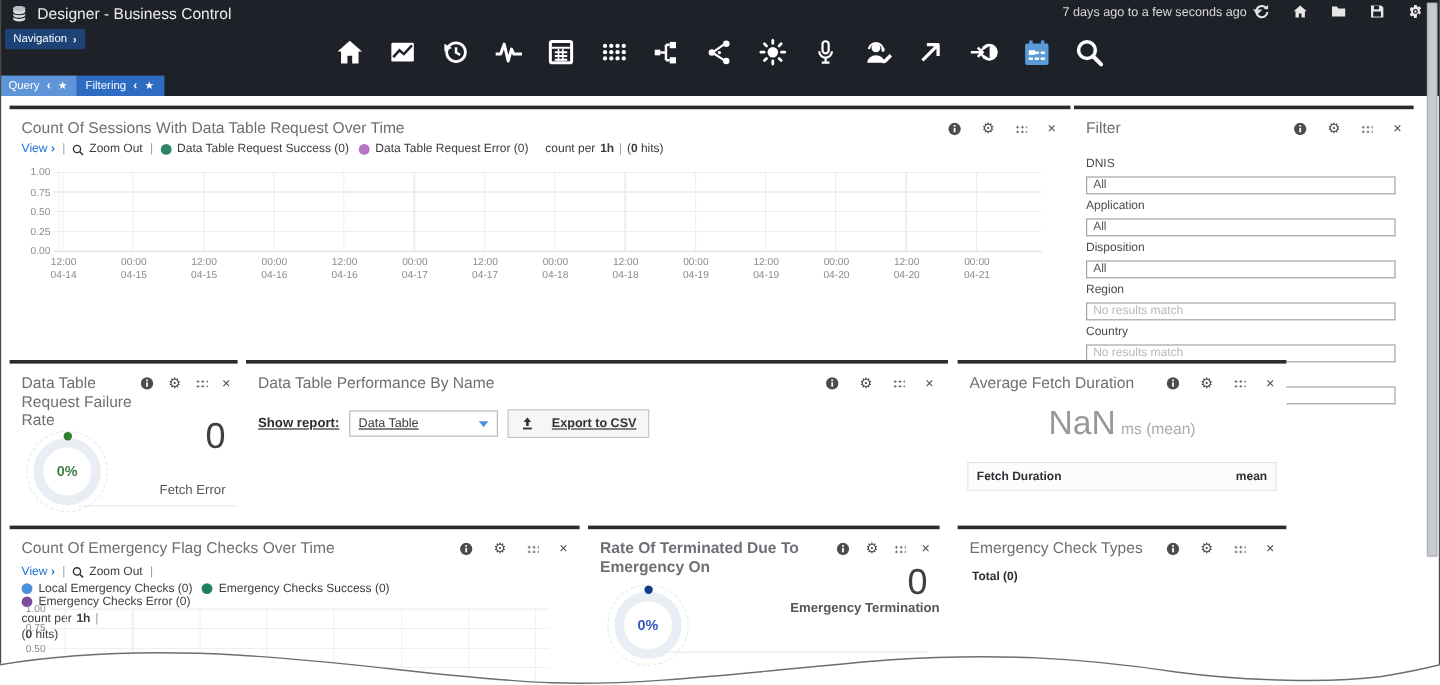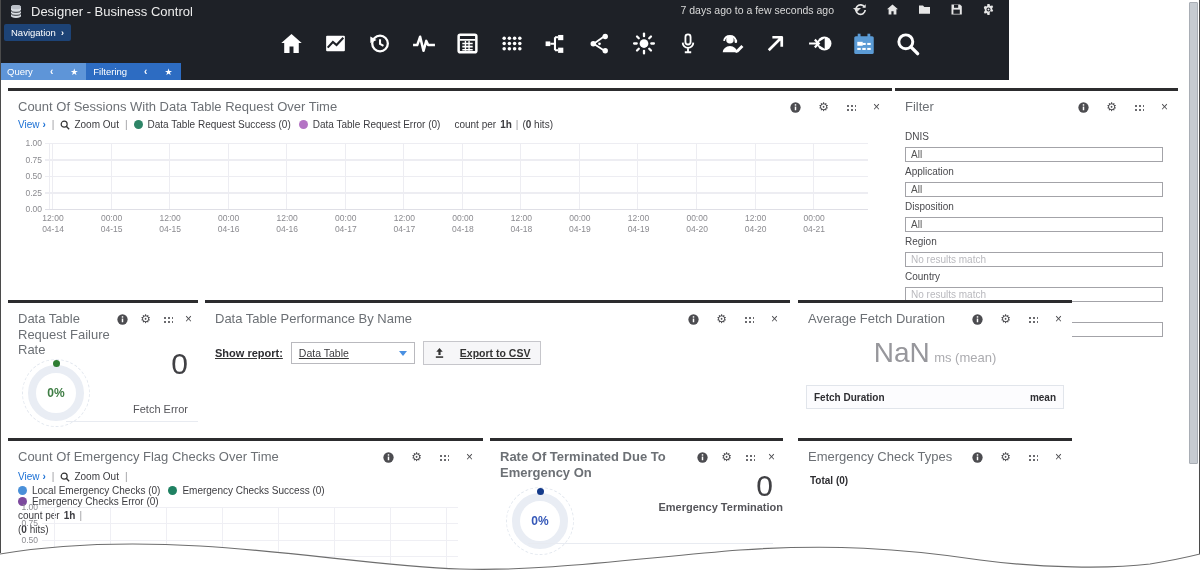--- a/index.html
+++ b/index.html
@@ -1,33 +1,33 @@
 <!DOCTYPE html>
 <html><head>
 <meta charset="utf-8">
 <style>
   html,body{margin:0;padding:0;background:#fff;}
   body{width:1200px;height:571px;position:relative;overflow:hidden;
        font-family:"Liberation Sans","DejaVu Sans",sans-serif;color:#333;}
   
-  .header{position:absolute;left:0;top:0;width:1009px;height:80px;background:#1e2127;z-index:5;}
+  .header{position:absolute;left:0;top:0;width:1200px;height:80px;background:#1e2127;z-index:5;}
   .title-row{position:absolute;left:0;top:0;width:100%;height:22px;display:flex;align-items:center;}
   .logo{margin-left:9px;display:flex;align-items:center;}
   .app-title{margin-left:8px;color:#ececec;font-size:13px;}
-  .time-range{position:absolute;right:148px;top:4px;color:#d9d9d9;font-size:10.5px;display:flex;align-items:center;gap:19px;cursor:pointer;}
+  .time-range{position:absolute;right:148px;top:4px;color:#d9d9d9;font-size:10.5px;display:flex;align-items:center;gap:5px;cursor:pointer;}
   .caret-down{width:0;height:0;border-left:4px solid transparent;border-right:4px solid transparent;border-top:4px solid #d9d9d9;}
   .tr-icons{position:absolute;right:14px;top:3px;display:flex;gap:19px;align-items:center;}
   .tr-icons .ticon{width:13px;height:13px;display:inline-flex;cursor:pointer;}
   .nav-btn{position:absolute;left:4px;top:24px;background:#1d4376;color:#fff;font-size:9.5px;
            padding:3px 7px;border-radius:2px;display:inline-flex;align-items:center;gap:5px;cursor:pointer;}
   .nav-btn .chev{font-size:9px;font-weight:bold;}
   .toolbar{position:absolute;left:278px;top:30px;display:flex;gap:17px;align-items:center;}
   .tool{width:27px;height:27px;display:inline-flex;align-items:center;justify-content:center;cursor:pointer;}
   .tabs{position:absolute;left:0;bottom:0;display:flex;}
-  .tab{color:#fff;font-size:9.5px;padding:3px 8px 3px 7px;display:inline-flex;align-items:center;gap:17px;cursor:pointer;}
+  .tab{color:#fff;font-size:9.5px;padding:3px 8px 3px 7px;display:inline-flex;align-items:center;gap:6px;cursor:pointer;}
   .tab .tchev{font-weight:bold;font-size:10px;}
   .tab .star{font-size:9px;}
   .tab-query{background:#5e95d8;}
   .tab-filtering{background:#2d6cc2;}
   
   .border-left{position:absolute;left:0;top:0;width:1px;height:553px;background:#4b4b4b;z-index:40;}
   .border-right{position:absolute;right:0;top:0;width:1px;height:554px;background:#4b4b4b;z-index:40;}
   .wave{position:absolute;left:0;top:540px;z-index:60;}
   .scrollbar{position:absolute;right:2px;top:2px;width:7px;height:460px;background:#c6cbd1;border:1px solid #a9aeb5;border-radius:1px;z-index:70;cursor:grab;}
   

